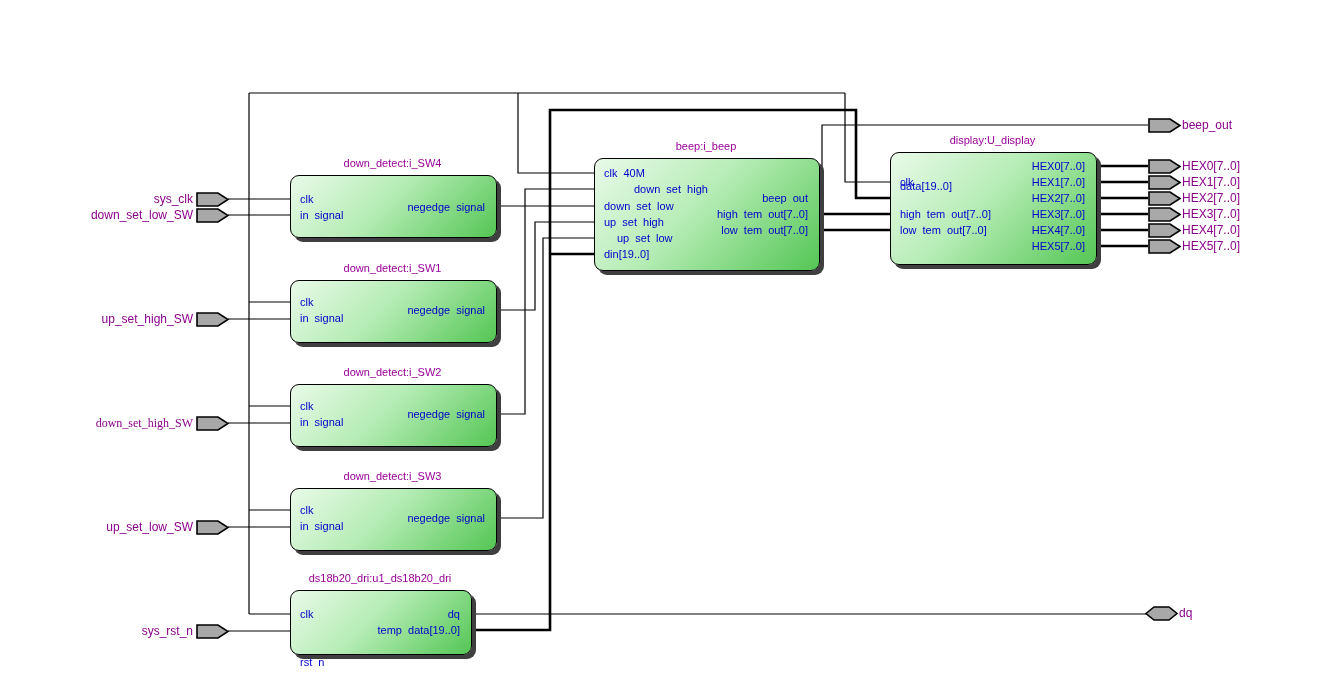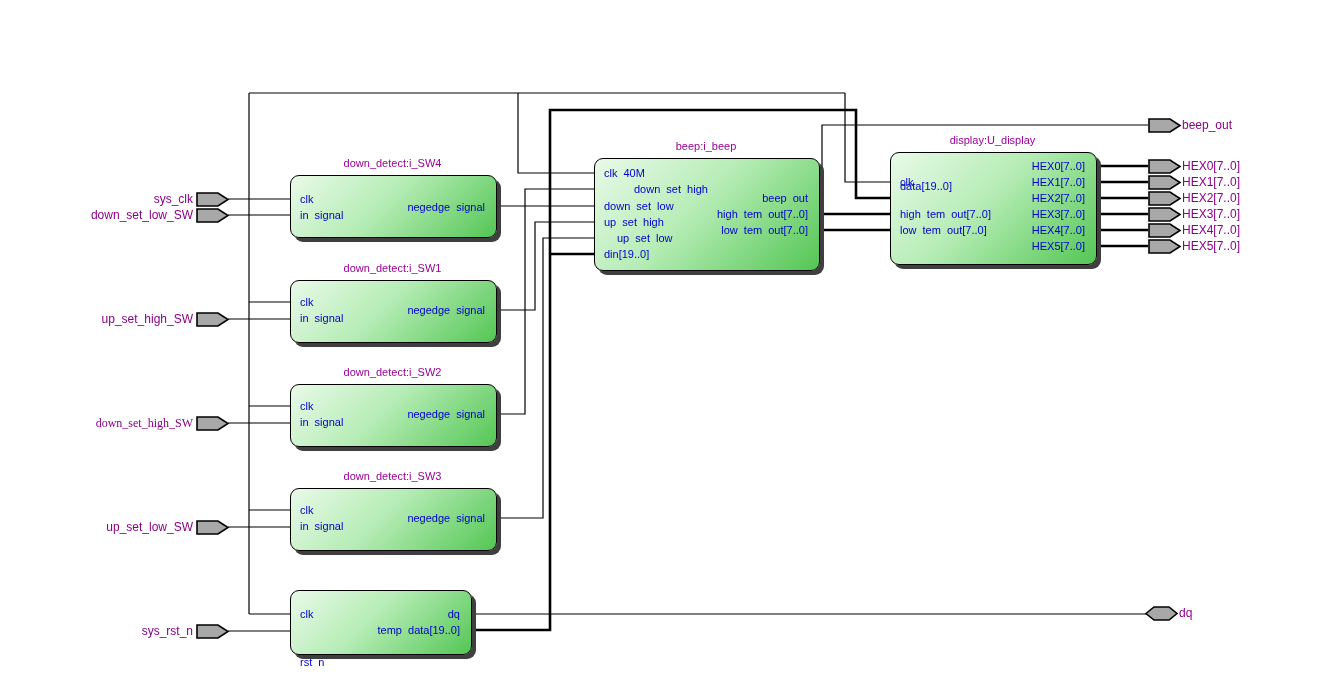--- a/index.html
+++ b/index.html
@@ -91,20 +91,21 @@
     <div class="port-label port-left" style="left: 900px; top: 179px;">data[19..0]</div>
     <div class="port-label port-left" style="left: 900px; top: 207px;">high tem out[7..0]</div>
     <div class="port-label port-left" style="left: 900px; top: 223px;">low tem out[7..0]</div>
     <div class="port-label port-right" style="left: 890px; width: 195px; top: 159px;">HEX0[7..0]</div>
     <div class="port-label port-right" style="left: 890px; width: 195px; top: 175px;">HEX1[7..0]</div>
     <div class="port-label port-right" style="left: 890px; width: 195px; top: 191px;">HEX2[7..0]</div>
     <div class="port-label port-right" style="left: 890px; width: 195px; top: 207px;">HEX3[7..0]</div>
     <div class="port-label port-right" style="left: 890px; width: 195px; top: 223px;">HEX4[7..0]</div>
     <div class="port-label port-right" style="left: 890px; width: 195px; top: 239px;">HEX5[7..0]</div>
     <div class="block" style="left: 290px; top: 590px; width: 180px; height: 63px;"></div>
+    <div class="block-title" style="left: 230px; top: 572px; width: 300px;">ds18b20_dri:u1_ds18b20_dri</div>
     <div class="port-label port-left" style="left: 300px; top: 607px;">clk</div>
     <div class="port-label port-left" style="left: 300px; top: 655px;">rst n</div>
     <div class="port-label port-right" style="left: 290px; width: 170px; top: 607px;">dq</div>
     <div class="port-label port-right" style="left: 290px; width: 170px; top: 623px;">temp data[19..0]</div>
     <div class="pin" style="left: 196px; top: 192px;"><svg width="34" height="15">
         <polygon points="1,1 22,1 32,7.5 22,14 1,14" fill="#a8a8a8" stroke="#000" stroke-width="1.6"></polygon>
       </svg></div>
     <div class="pin-label" style="top: 192px; left: 0px; width: 193px; text-align: right;">sys_clk</div>
     <div class="pin" style="left: 196px; top: 208px;"><svg width="34" height="15">
         <polygon points="1,1 22,1 32,7.5 22,14 1,14" fill="#a8a8a8" stroke="#000" stroke-width="1.6"></polygon>

